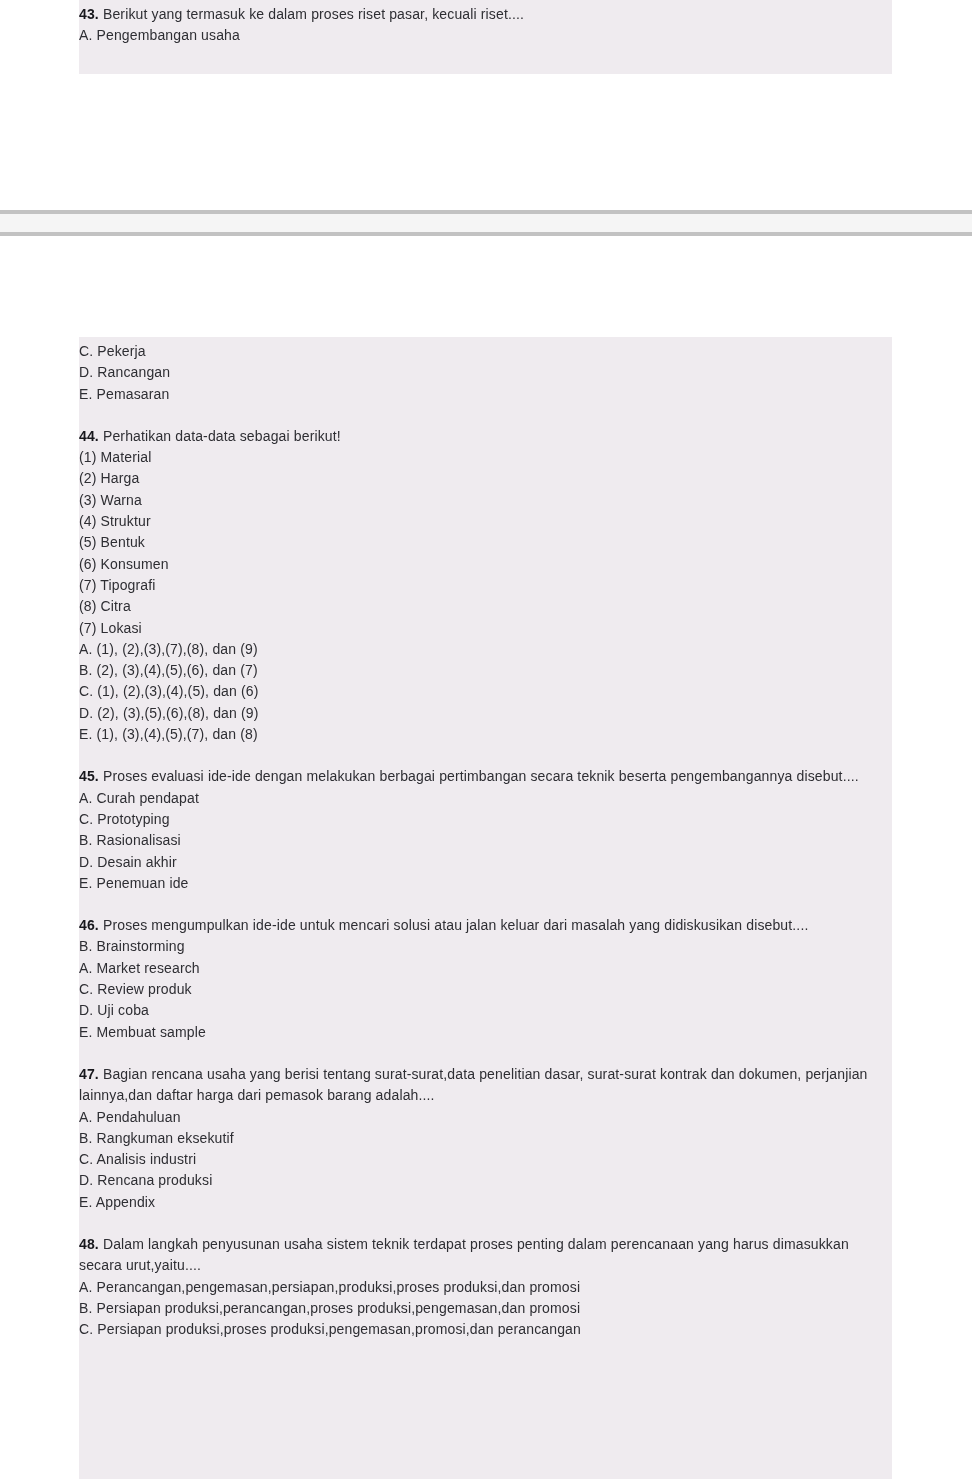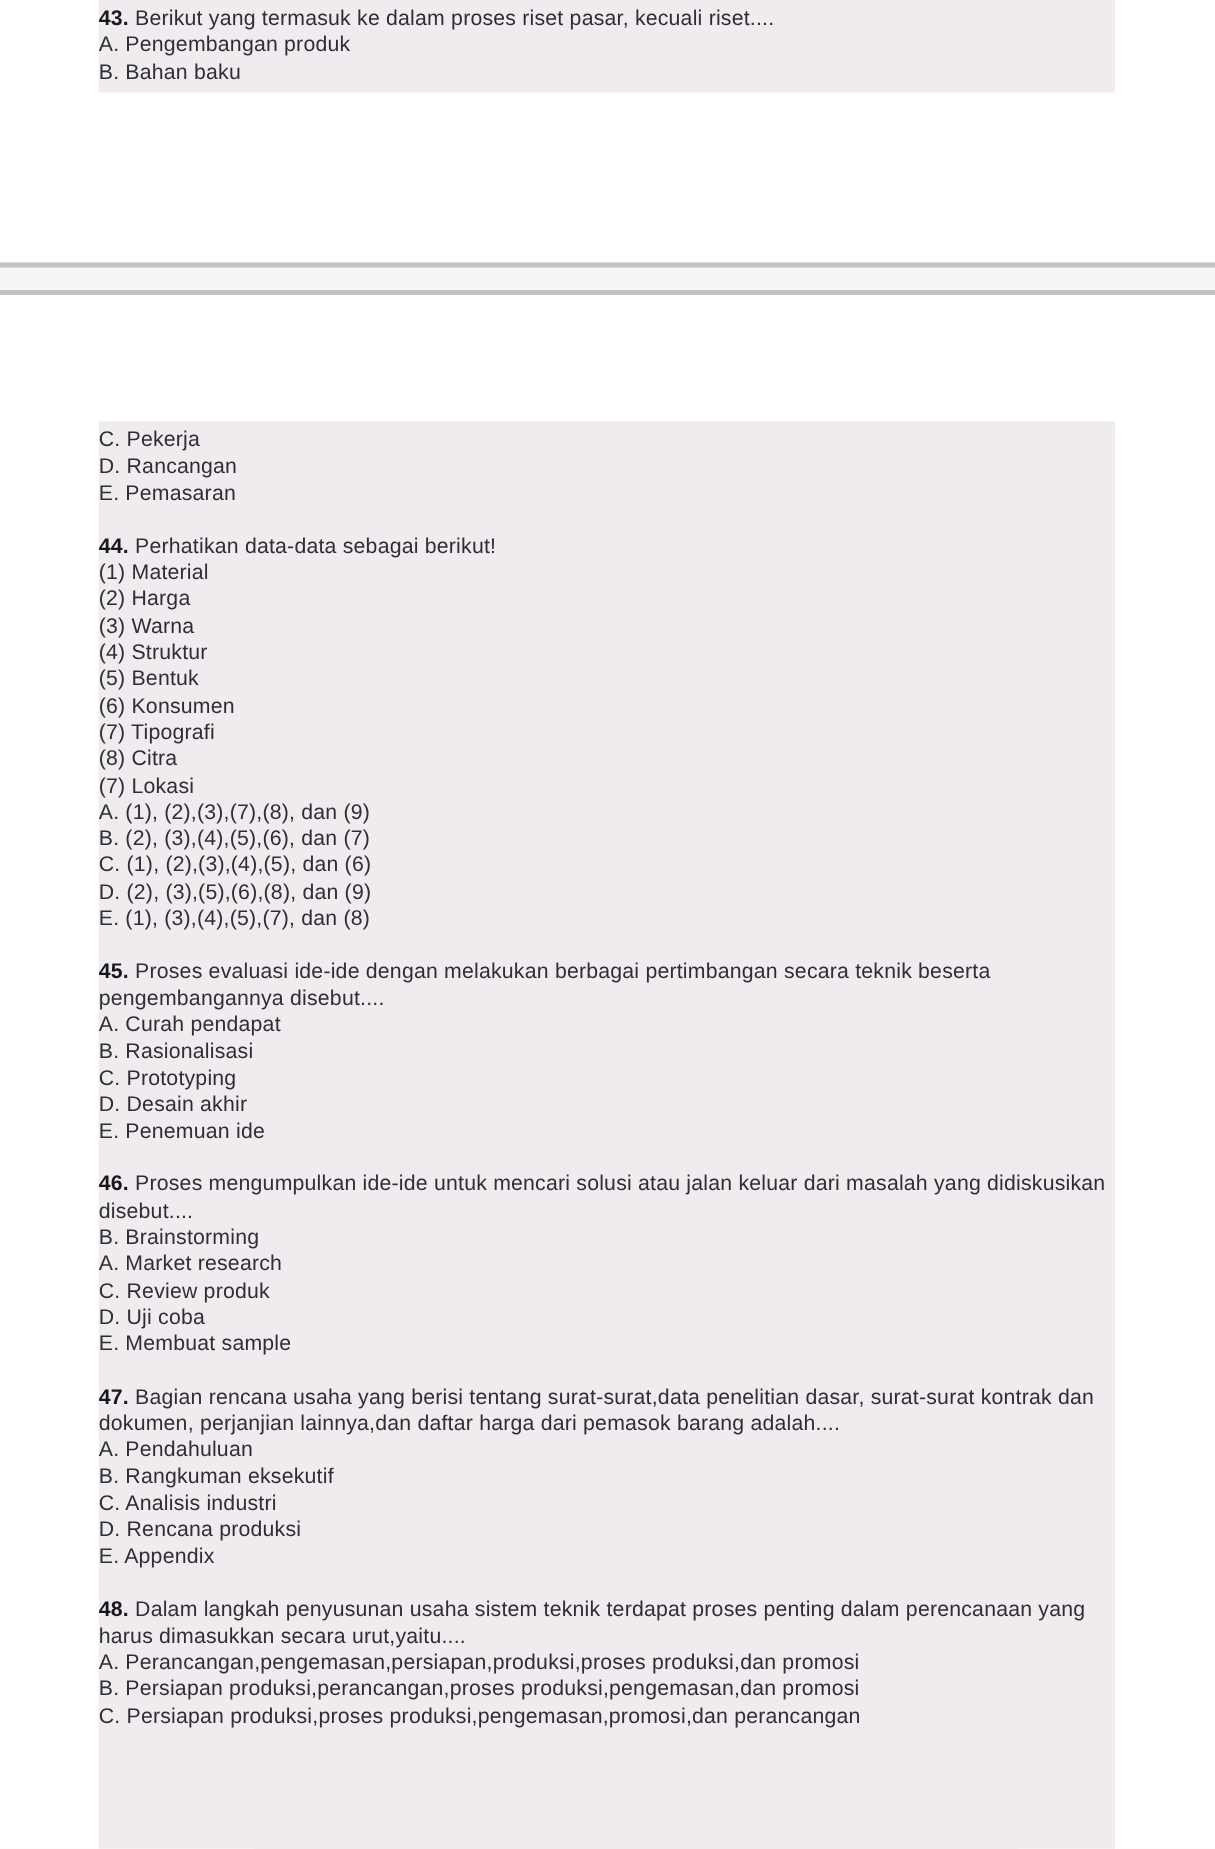--- a/index.html
+++ b/index.html
@@ -48,21 +48,21 @@
     border-bottom: 4px solid #c2c2c2;
     box-sizing: border-box;
   }
 
   
   .qblock {
     margin: 0;
     padding: 0;
   }
   .line {
-    font-size: 17px;
+    font-size: 14px;
     line-height: 21.3px;
     color: #2e2e33;
     letter-spacing: 0.01em;
     white-space: pre-wrap;
     margin: 0;
   }
   .line.qtext {
     padding-right: 6px;
   }
   .qnum {
@@ -72,22 +72,21 @@
   .spacer {
     height: 21px;
   }
 </style>
 </head>
 <body>
 
 <div class="page-fragment" id="fragment-top">
   <div class="qblock">
     <div class="line qtext"><span class="qnum">43.</span> <span>Berikut yang termasuk ke dalam proses riset pasar, kecuali riset....</span></div>
-    <div class="line">A. Pengembangan produk</div>
-    <div class="line">B. Bahan baku</div>
+    <div class="line">A. Pengembangan usaha</div>
   </div>
 </div>
 
 <div id="page-break"></div>
 
 <div class="page-fragment" id="fragment-bottom">
 
   <div class="qblock">
     <div class="line">C. Pekerja</div>
     <div class="line">D. Rancangan</div>
@@ -112,22 +111,22 @@
     <div class="line">C. (1), (2),(3),(4),(5), dan (6)</div>
     <div class="line">D. (2), (3),(5),(6),(8), dan (9)</div>
     <div class="line">E. (1), (3),(4),(5),(7), dan (8)</div>
   </div>
 
   <div class="spacer"></div>
 
   <div class="qblock">
     <div class="line qtext"><span class="qnum">45.</span> <span>Proses evaluasi ide-ide dengan melakukan berbagai pertimbangan secara teknik beserta pengembangannya disebut....</span></div>
     <div class="line">A. Curah pendapat</div>
+    <div class="line">C. Prototyping</div>
     <div class="line">B. Rasionalisasi</div>
-    <div class="line">C. Prototyping</div>
     <div class="line">D. Desain akhir</div>
     <div class="line">E. Penemuan ide</div>
   </div>
 
   <div class="spacer"></div>
 
   <div class="qblock">
     <div class="line qtext"><span class="qnum">46.</span> <span>Proses mengumpulkan ide-ide untuk mencari solusi atau jalan keluar dari masalah yang didiskusikan disebut....</span></div>
     <div class="line">B. Brainstorming</div>
     <div class="line">A. Market research</div>

